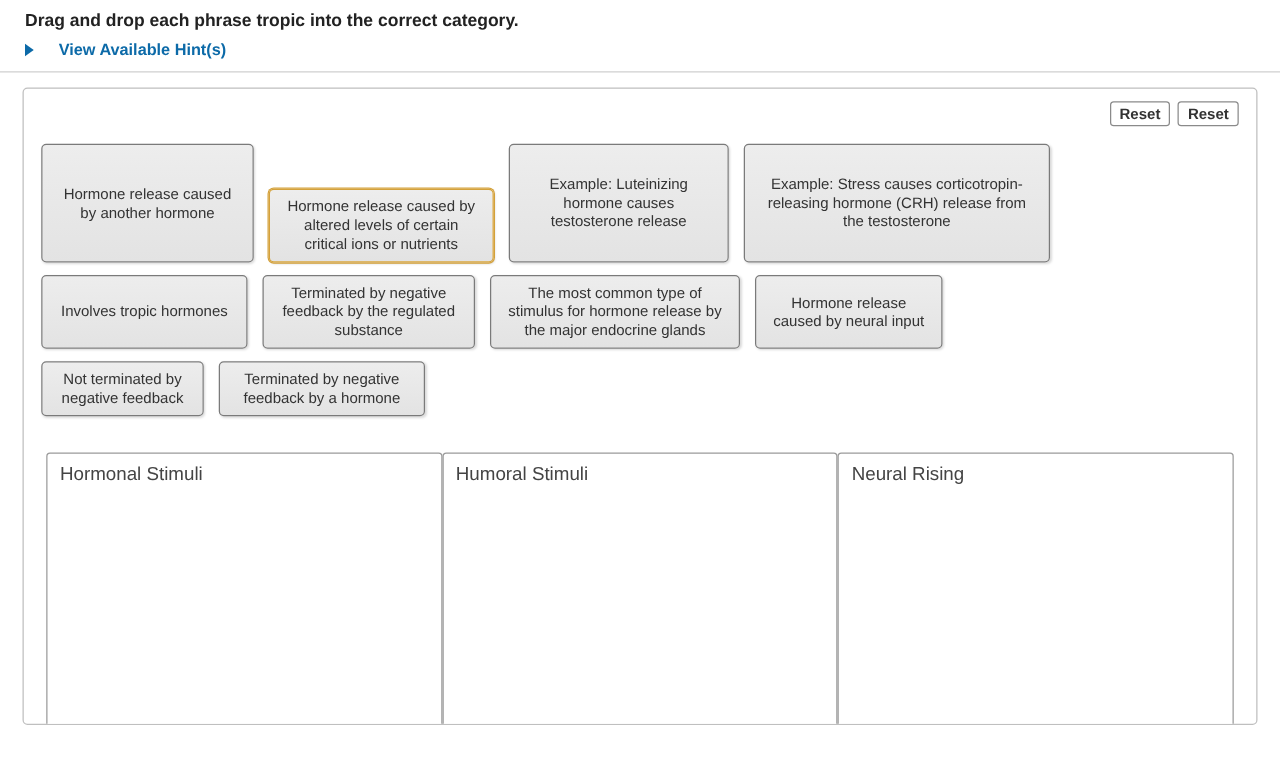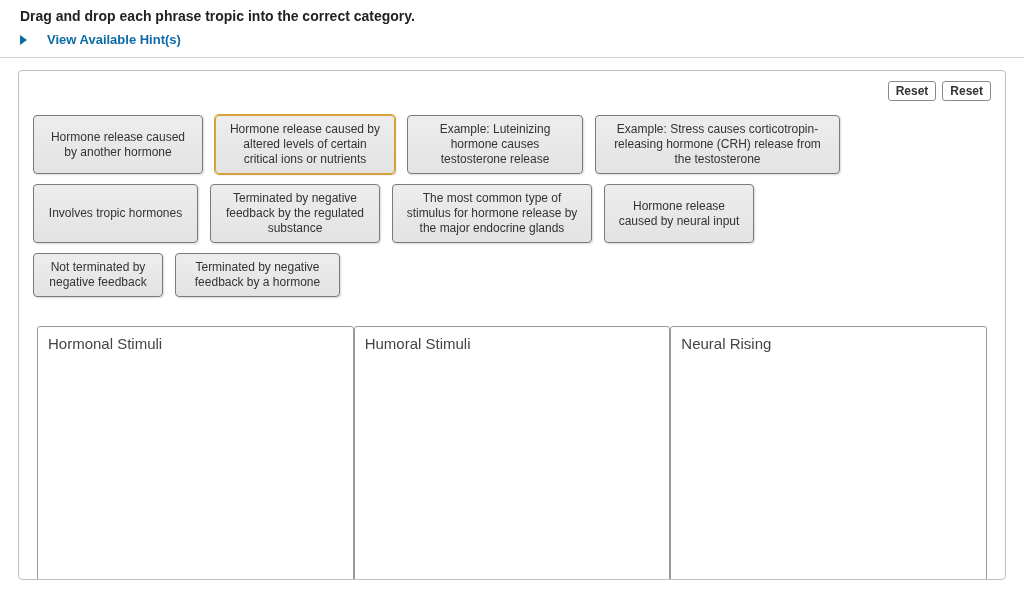--- a/index.html
+++ b/index.html
@@ -85,20 +85,21 @@
       color: #333;
       cursor: grab;
       box-shadow: 1px 1px 2px rgba(0,0,0,0.15);
       display: flex;
       align-items: center;
       justify-content: center;
     }
     .chip.selected {
       border-color: #d4a13a;
       box-shadow: 0 0 0 1px #d4a13a, 1px 1px 2px rgba(0,0,0,0.15);
+      margin-top: 36px;
     }
     .drop-row {
       display: flex;
       justify-content: flex-end;
       padding: 15px 4px;
     }
     .drop-zone {
       flex: 1;
       border: 1px solid #9a9a9a;
       border-radius: 3px;

